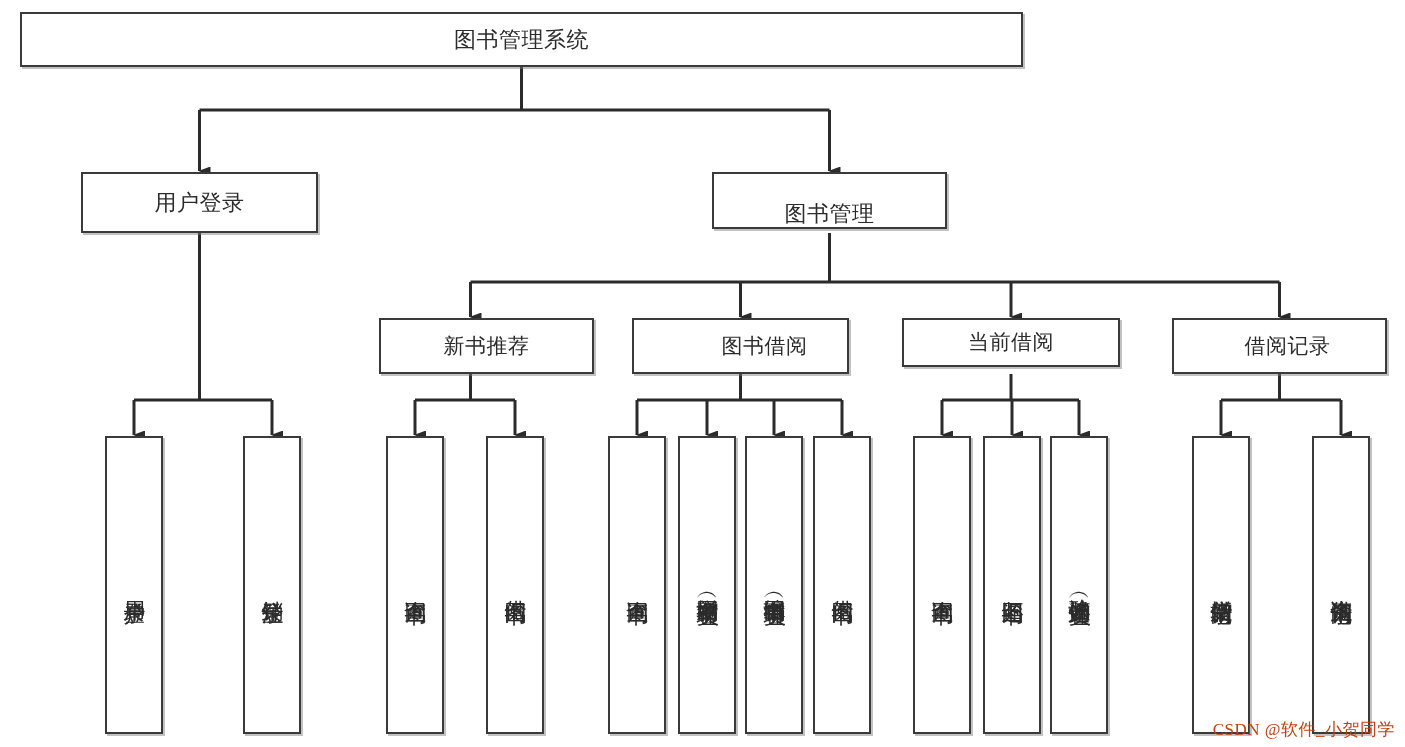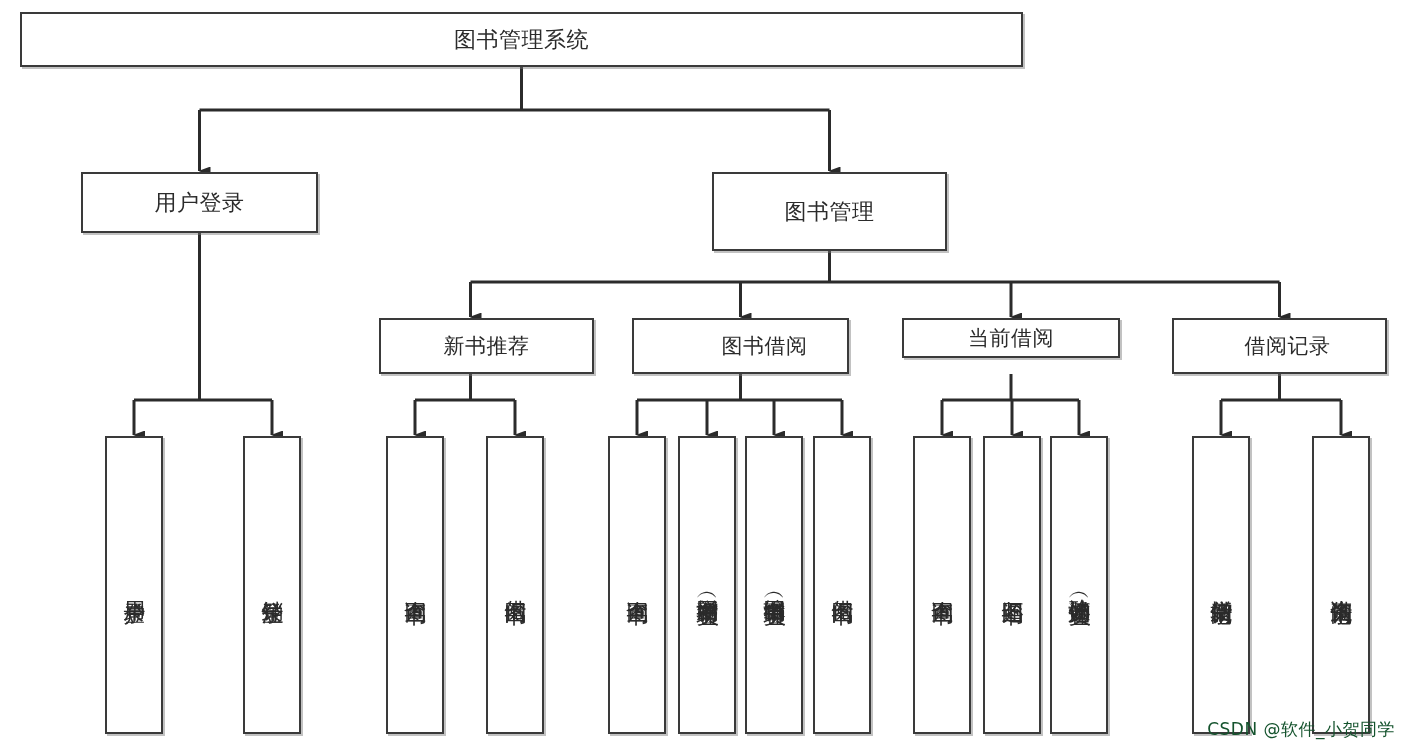--- a/index.html
+++ b/index.html
@@ -55,25 +55,26 @@
     max-height: 272px;
   }
   .node.root .node-label { font-size: 22px; }
   .node.level2 .node-label { font-size: 22px; }
   .node.level3 .node-label { font-size: 21px; }
 
   #watermark {
     position: absolute;
     right: 10px;
     bottom: 6px;
-    color: #14532d;
+    color: #c2410c;
     font-size: 17px;
     letter-spacing: 0.5px;
     z-index: 6;
     white-space: nowrap;
+    font-family: Liberation Serif, serif;
   }
 </style>
 </head>
 <body>
 
 <div id="diagram-canvas">
 
   <svg id="connector-layer" viewBox="0 0 1405 747" xmlns="http://www.w3.org/2000/svg">
     <defs>
       <marker id="arrowhead" markerWidth="9" markerHeight="12" refX="4.5" refY="11" orient="auto" markerUnits="userSpaceOnUse">
@@ -117,30 +118,30 @@
       </g>
   </svg>
 
   <div id="nodes-layer">
       <div class="node root" style="left: 20px; top: 12px; width: 1003px; height: 55px;">
         <span class="node-label">图书管理系统</span>
       </div>
       <div class="node level2" style="left: 81px; top: 172px; width: 237px; height: 61px;">
         <span class="node-label">用户登录</span>
       </div>
-      <div class="node level2" style="left: 712px; top: 172px; width: 235px; height: 79px;">
+      <div class="node level2" style="left: 712px; top: 172px; width: 235px; height: 57px; align-items: flex-end;">
         <span class="node-label">图书管理</span>
       </div>
       <div class="node level3" style="left: 363px; top: 318px; width: 215px; height: 56px; margin-left: 16px;">
         <span class="node-label">新书推荐</span>
       </div>
       <div class="node level3" style="left: 632px; top: 318px; width: 217px; height: 56px; padding-left: 48px;">
         <span class="node-label">图书借阅</span>
       </div>
-      <div class="node level3" style="left: 902px; top: 318px; width: 218px; height: 40px;">
+      <div class="node level3" style="left: 902px; top: 318px; width: 218px; height: 49px;">
         <span class="node-label">当前借阅</span>
       </div>
       <div class="node level3" style="left: 1172px; top: 318px; width: 215px; height: 56px; padding-left: 16px;">
         <span class="node-label">借阅记录</span>
       </div>
       <div class="node leaf vertical" style="left: 105px; top: 436px; width: 58px; height: 298px;">
         <span class="node-label">用户登录</span>
       </div>
       <div class="node leaf vertical" style="left: 243px; top: 436px; width: 58px; height: 298px;">
         <span class="node-label">注销登录</span>

